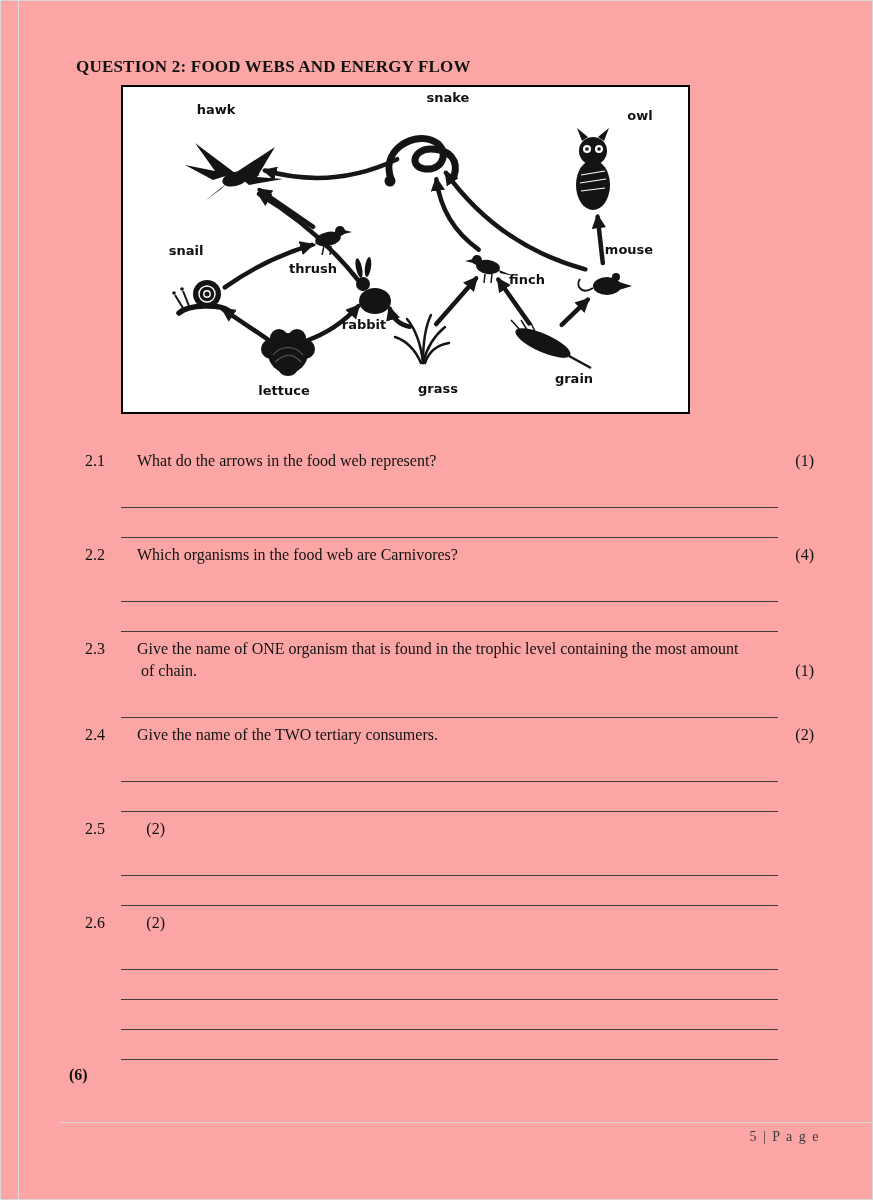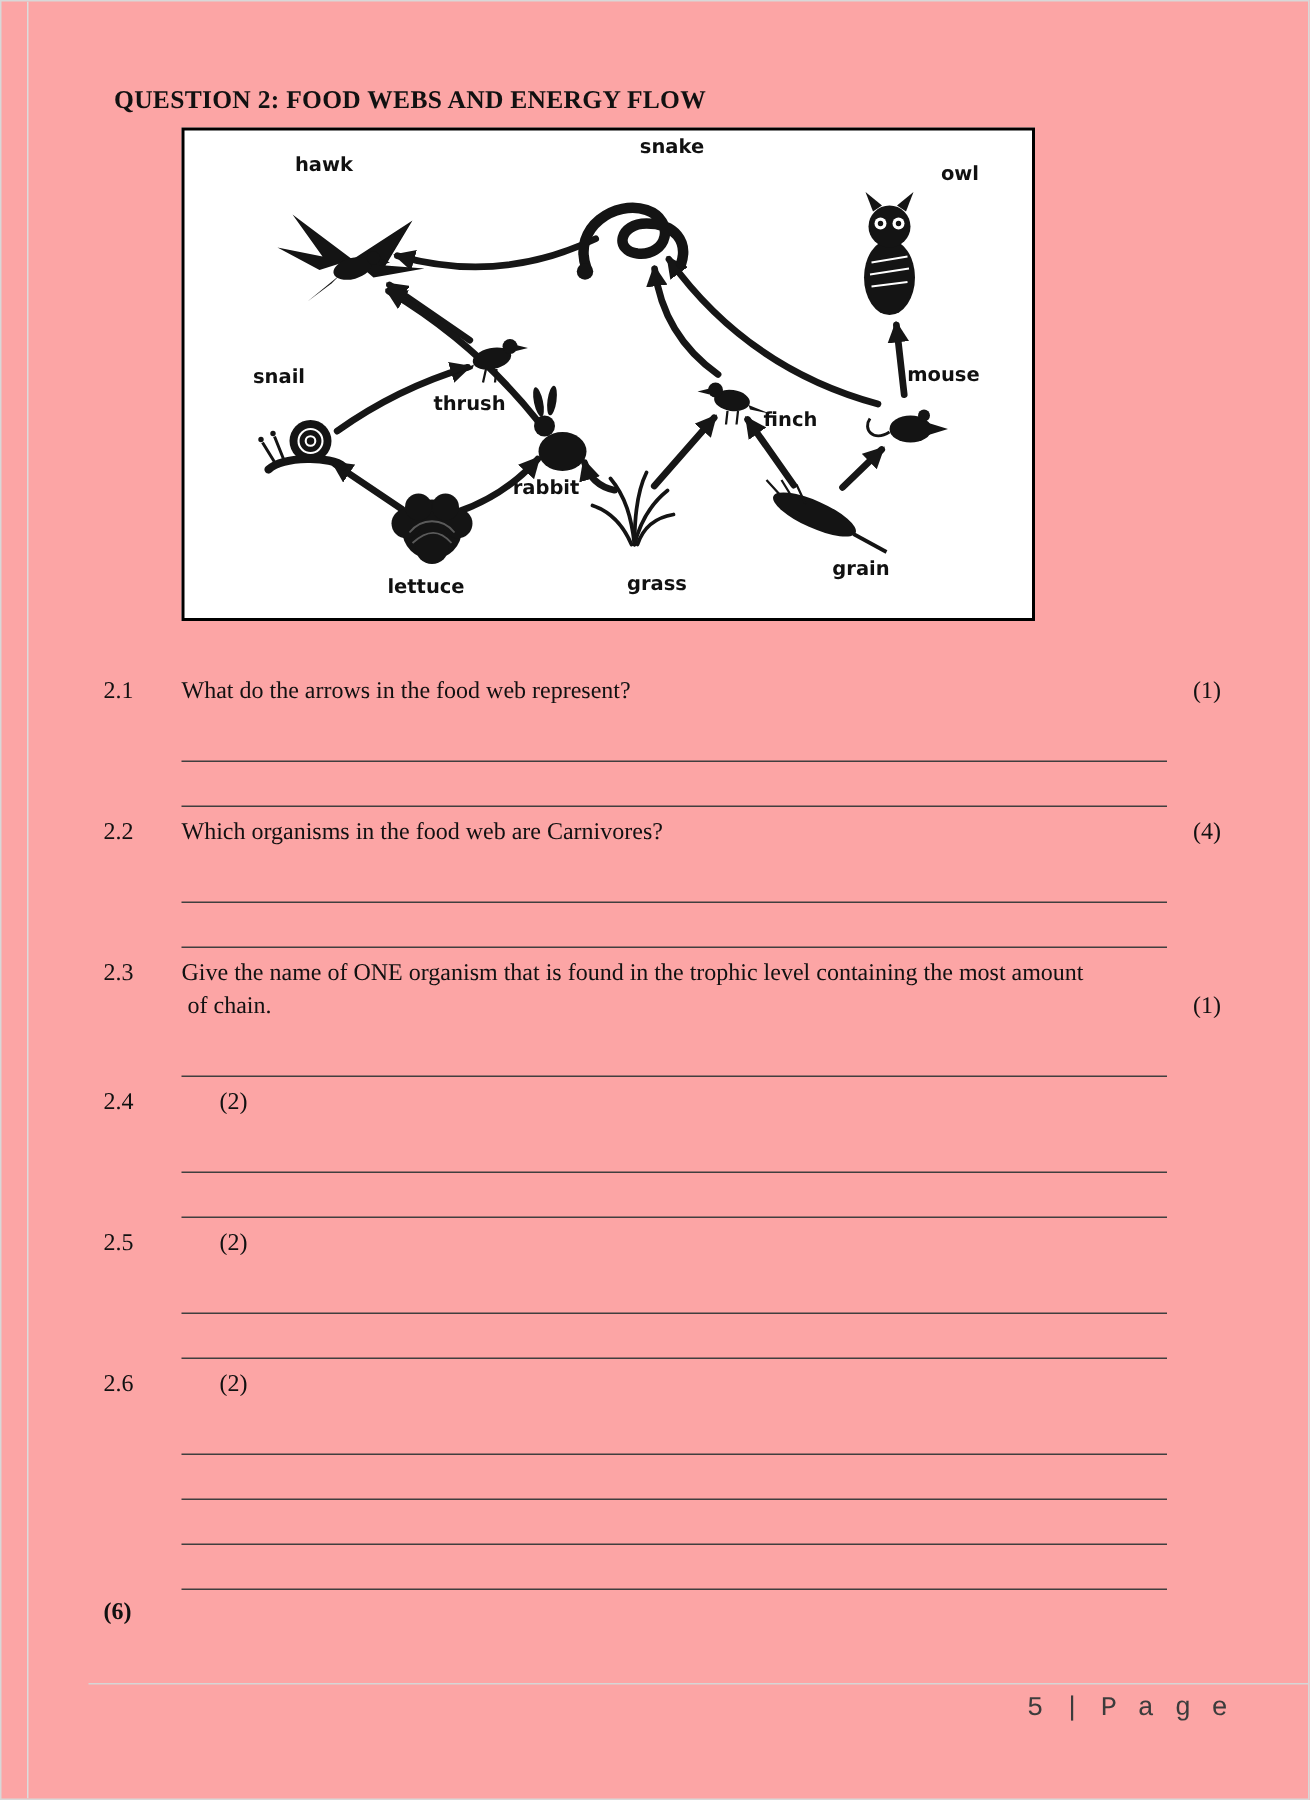--- a/index.html
+++ b/index.html
@@ -10,30 +10,30 @@
   .content{position:absolute;left:68px;top:56px;width:745px;}
   .doc-title{font-weight:bold;font-size:17px;letter-spacing:.2px;margin:0 0 8px 7px;}
   .diagram-box{margin:8px 0 36px 52px;width:565px;height:325px;border:2.5px solid #000;
                box-sizing:content-box;background:#fff;}
   .diagram-box svg{display:block;}
   .fw-arrow{fill:none;stroke:#161616;stroke-width:4.5;stroke-linecap:round;}
   .fw-label{font-family:"DejaVu Sans",sans-serif;font-size:13px;font-weight:bold;fill:#111;
             text-anchor:middle;}
   .q-block{margin-bottom:6px;}
   .q-row{display:flex;align-items:baseline;font-size:16px;line-height:22px;}
-  .q-num{width:52px;flex:none;}
-  .q-text{flex:1;}
+  .q-num{width:52px;flex:none;text-align:center;}
+  .q-text{flex:1;margin-left:16px;}
   .q-text2{padding-left:4px;}
   .q-marks{width:44px;flex:none;text-align:right;}
   .q-lines{margin-left:52px;margin-right:36px;padding-top:6px;}
   .answer-line{height:29px;border-bottom:1.5px solid #3f3f3f;}
   .total-marks{font-weight:bold;font-size:16px;margin-top:6px;}
   .footer-rule{position:absolute;left:58px;right:0;top:1121px;height:1px;background:#d6d6d6;}
-  .footer-text{position:absolute;right:52px;top:1128px;font-family:Liberation Mono, monospace;
-               font-size:18px;color:#3c3c3c;letter-spacing:1.5px;}
+  .footer-text{position:absolute;right:52px;top:1128px;font-family:Liberation Serif, serif;
+               font-size:14px;color:#3c3c3c;letter-spacing:1.5px;}
 </style>
 </head>
 <body>
 
 <div class="page">
   <div class="scan-edge-left"></div>
 
   <div class="content">
     <h1 class="doc-title">QUESTION 2: FOOD WEBS AND ENERGY FLOW</h1>
 
@@ -203,20 +203,21 @@
             <div class="q-text q-text2">of chain.</div>
             <div class="q-marks">(1)</div>
           </div>
           <div class="q-lines">
             <div class="answer-line"></div>
           </div>
         </div>
         <div class="q-block">
           <div class="q-row">
             <div class="q-num">2.4</div>
+            <div class="q-text">Give the name of the TWO tertiary consumers.</div>
             <div class="q-marks">(2)</div>
           </div>
           <div class="q-lines">
             <div class="answer-line"></div>
             <div class="answer-line"></div>
           </div>
         </div>
         <div class="q-block">
           <div class="q-row">
             <div class="q-num">2.5</div>

